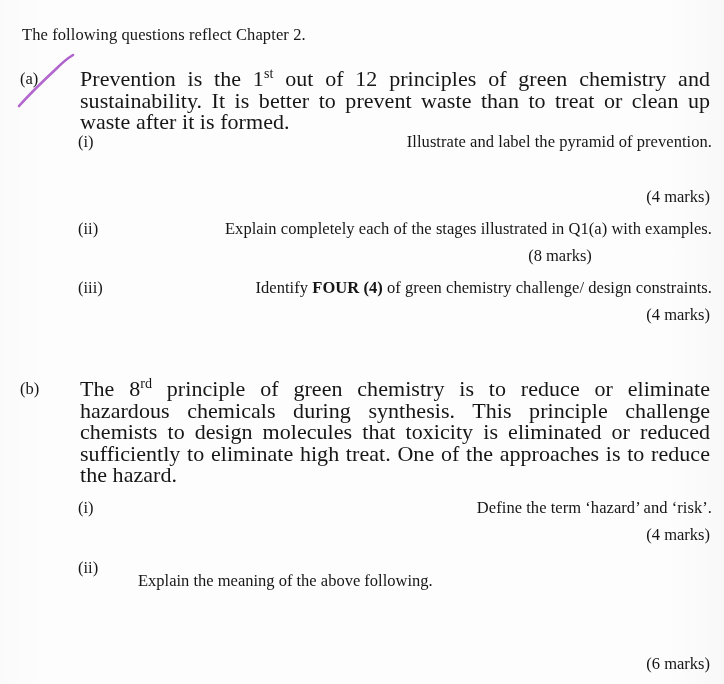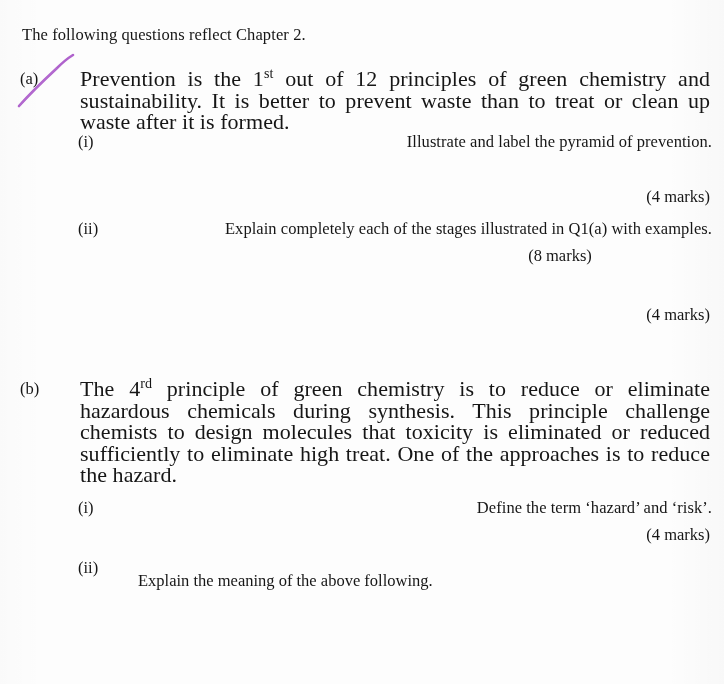--- a/index.html
+++ b/index.html
@@ -152,36 +152,41 @@
     <div class="sub-body">Illustrate and label the pyramid of prevention.</div>
   </div>
   <div class="marks" style="top:186px;">(4 marks)</div>
 
   <div class="sub" style="top:218px;">
     <div class="sub-label">(ii)</div>
     <div class="sub-body">Explain completely each of the stages illustrated in Q1(a) with examples.</div>
   </div>
   <div class="marks" style="top:245px;text-align:center;">(8 marks)</div>
 
+  <div class="sub" style="top:277px;">
+    <div class="sub-label">(iii)</div>
+    <div class="sub-body"><span>Identify </span><b>FOUR (4)</b><span> of green chemistry challenge/ design constraints.</span></div>
+  </div>
   <div class="marks" style="top:304px;">(4 marks)</div>
 
   <div class="part" style="top:378px;">
     <div class="part-label">(b)</div>
-    <div class="part-body"><span>The 4</span><sup>rd</sup><span> principle of green chemistry is to reduce or eliminate hazardous chemicals during synthesis. This principle challenge chemists to design molecules that toxicity is eliminated or reduced sufficiently to eliminate high treat. One of the approaches is to reduce the hazard.</span></div>
+    <div class="part-body"><span>The 8</span><sup>rd</sup><span> principle of green chemistry is to reduce or eliminate hazardous chemicals during synthesis. This principle challenge chemists to design molecules that toxicity is eliminated or reduced sufficiently to eliminate high treat. One of the approaches is to reduce the hazard.</span></div>
   </div>
 
   <div class="sub" style="top:497px;">
     <div class="sub-label">(i)</div>
     <div class="sub-body">Define the term ‘hazard’ and ‘risk’.</div>
   </div>
   <div class="marks" style="top:524px;">(4 marks)</div>
 
   <div class="sub" style="top:557px;">
     <div class="sub-label">(ii)</div>
     <div class="sub-extra" style="margin-top:13px;">Explain the meaning of the above following.</div>
   </div>
+  <div class="marks" style="top:653px;">(6 marks)</div>
 
   <svg class="pen-mark" viewBox="0 0 78 58">
     <path d="M5,54 C14,44 28,30 42,17 C49,10 54,6 59,3" stroke="#a855c8" stroke-width="2.6" fill="none" stroke-linecap="round" opacity="0.92"></path>
     <path d="M6,53 C15,43 29,29 43,16" stroke="#b873d4" stroke-width="1.1" fill="none" stroke-linecap="round" opacity="0.55"></path>
   </svg>
 
 </div>
 
 </body></html>

